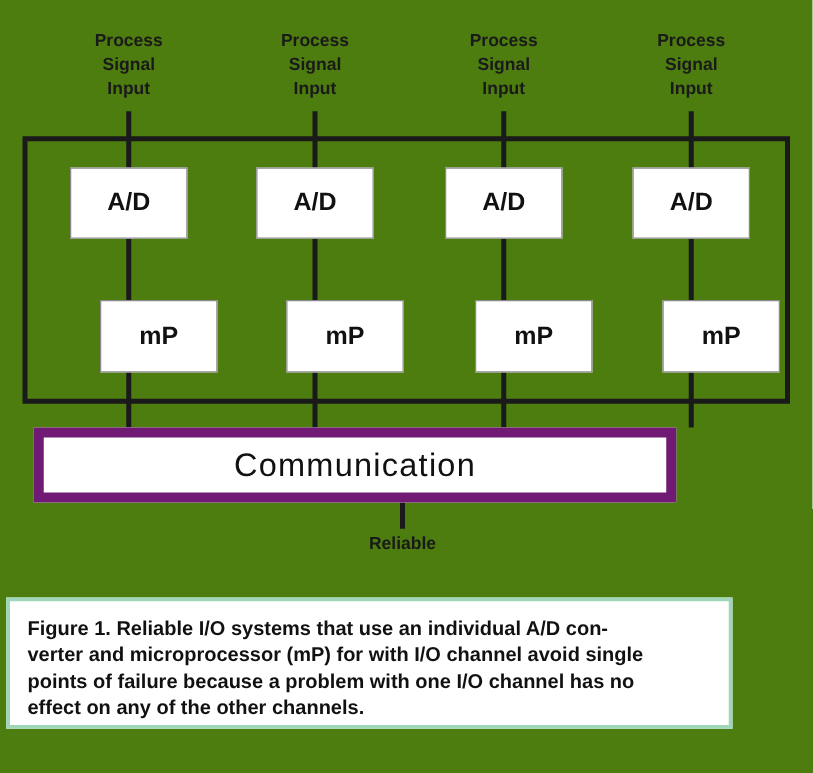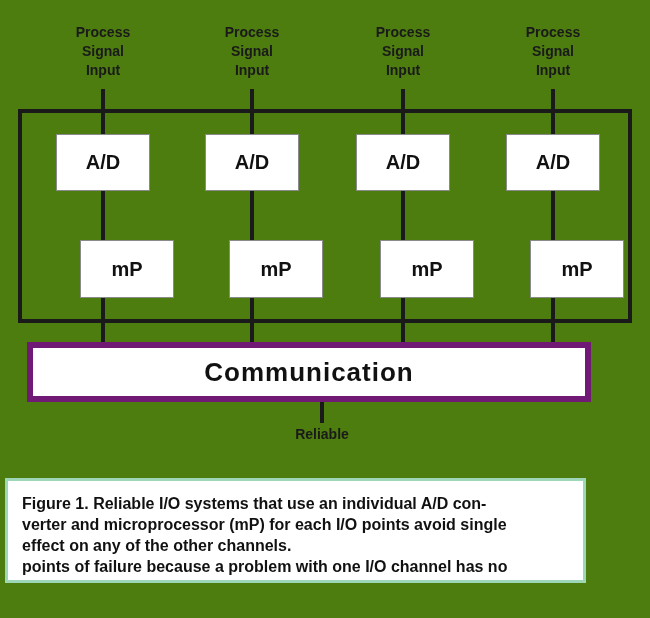--- a/index.html
+++ b/index.html
@@ -58,26 +58,26 @@
     box-sizing:border-box;
     display:flex;align-items:center;justify-content:center;
     font-size:20px;font-weight:bold;color:#111111;
     z-index:3;
   }
   .adc{top:134px;}
   .mp{top:240px;height:58px;margin-left:24px;}
   .comm-box{
     position:absolute;
     left:27px;top:342px;
-    width:564px;height:60px;
-    border:6px solid #701a75;
+    width:514px;height:60px;
+    border:8px solid #701a75;
     box-sizing:border-box;
     background:#ffffff;
     display:flex;align-items:center;justify-content:center;
-    font-size:26px;font-weight:bold;letter-spacing:1px;color:#111111;
+    font-size:26px;font-weight:normal;letter-spacing:1px;color:#111111;
     z-index:3;
   }
   .eth-line{
     position:absolute;
     left:320px;top:402px;
     width:4px;height:21px;
     background:#1a1a1a;
   }
   .eth-label{
     position:absolute;
@@ -166,17 +166,17 @@
 
     <div class="comm-box">
       <span>Communication</span>
     </div>
     <div class="eth-line"></div>
     <div class="eth-label">Reliable</div>
   </div>
 
   <div class="caption-box">
     <div class="caption-line">Figure 1.  Reliable I/O systems that use an individual A/D con-</div>
-    <div class="caption-line">verter and microprocessor (mP) for each I/O points avoid single</div>
+    <div class="caption-line">verter and microprocessor (mP) for with I/O channel avoid single</div>
+    <div class="caption-line">points of failure because a problem with one I/O channel has no</div>
     <div class="caption-line">effect on any of the other channels.</div>
-    <div class="caption-line">points of failure because a problem with one I/O channel has no</div>
   </div>
 </div>
 
 </body></html>

